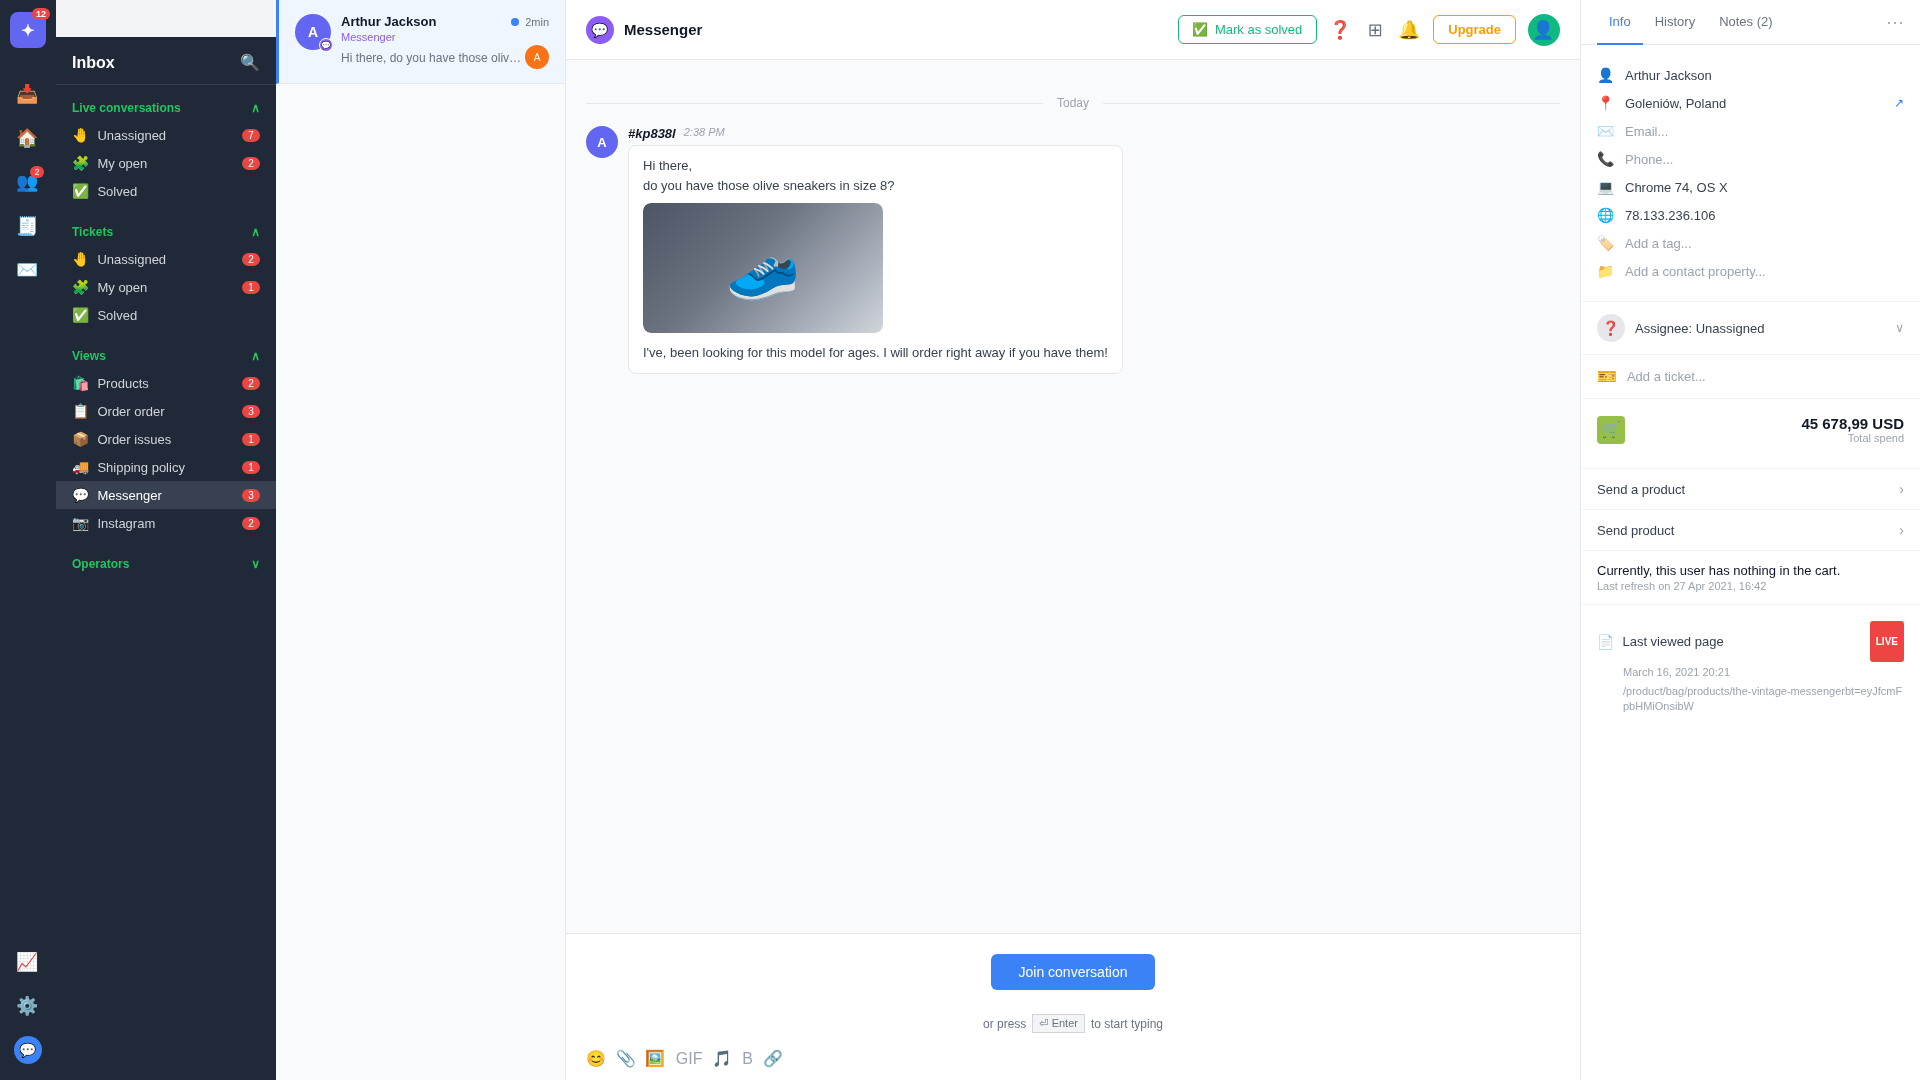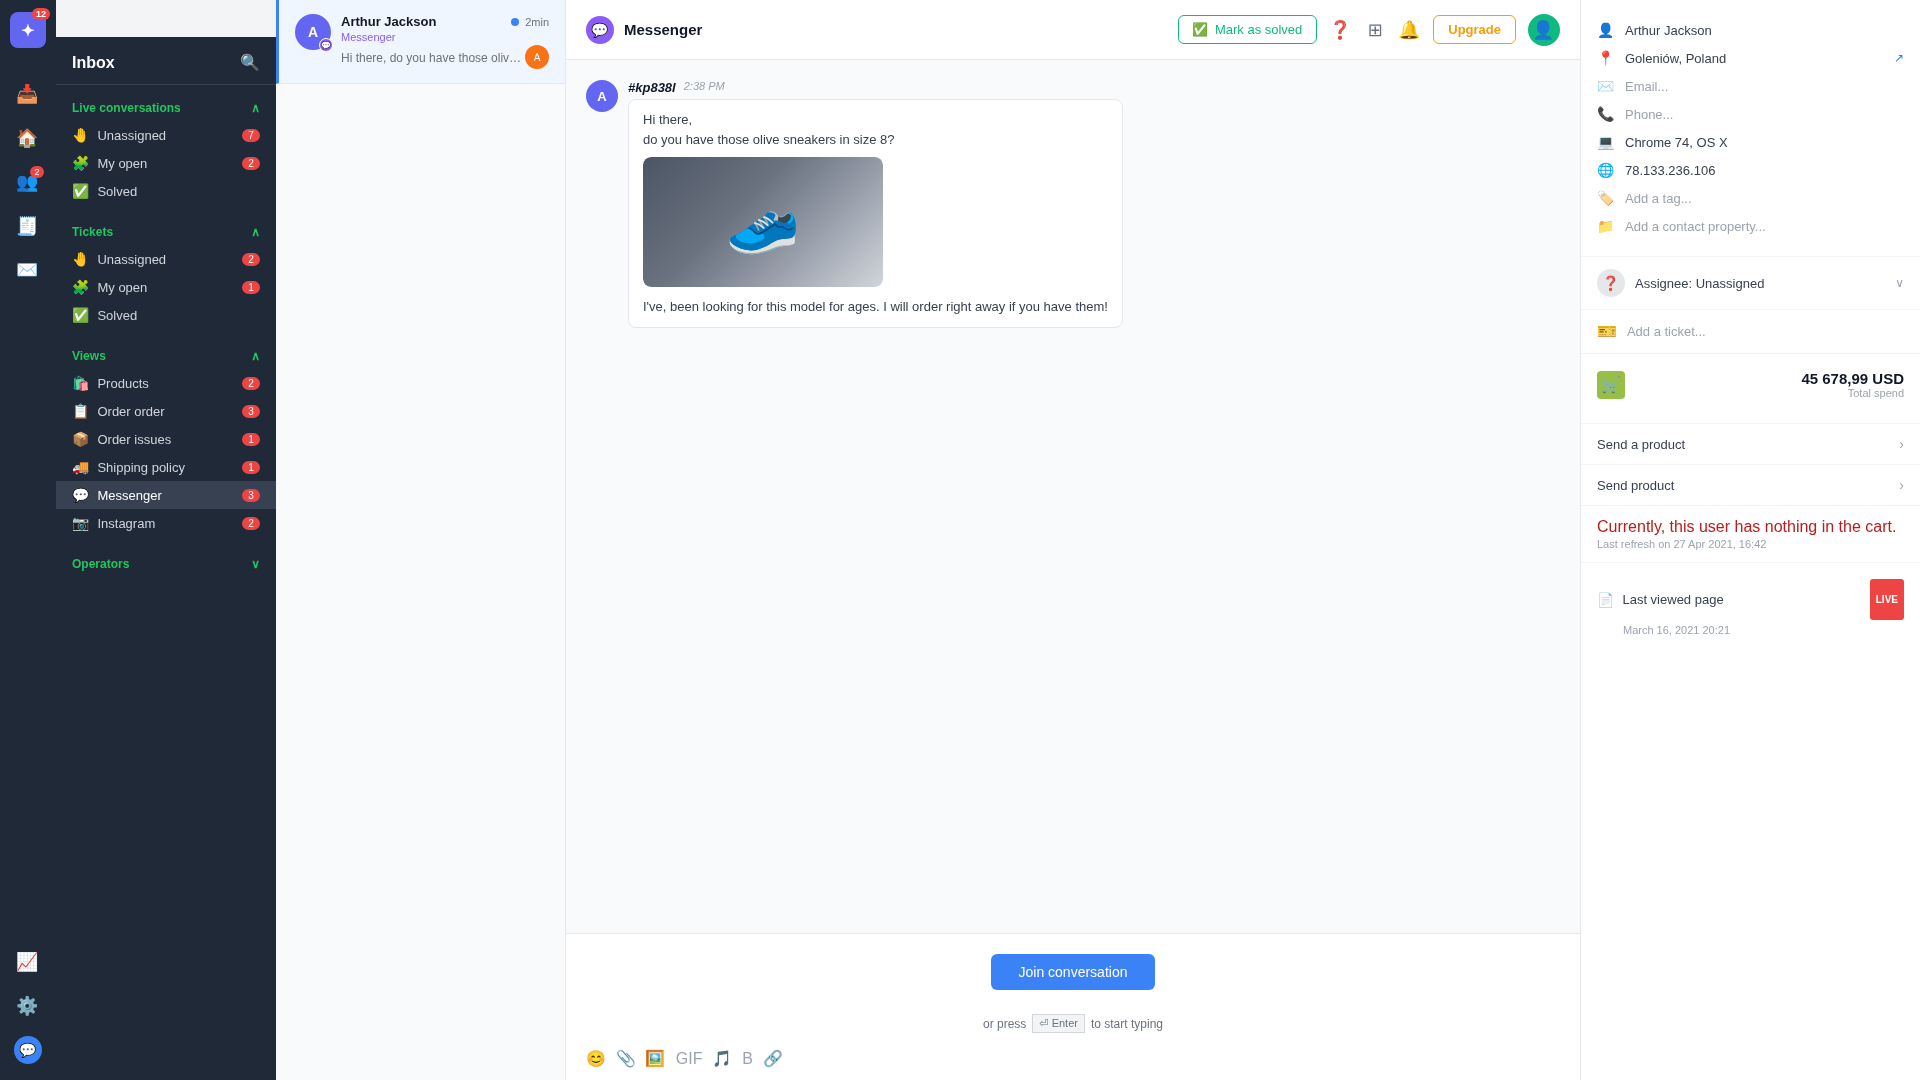--- a/index.html
+++ b/index.html
@@ -341,21 +341,21 @@
 
     .send-product-row {
       display: flex; align-items: center; justify-content: space-between;
       padding: 12px 16px; border-bottom: 1px solid #f3f4f6;
       cursor: pointer;
     }
     .send-product-label { font-size: 13px; color: #374151; font-weight: 500; }
     .send-product-chevron { color: #9ca3af; font-size: 14px; }
 
     .cart-section { padding: 12px 16px; border-bottom: 1px solid #f3f4f6; }
-    .cart-empty { font-size: 16px; color: #b91c1c; }
+    .cart-empty { font-size: 13px; color: #0f172a; }
     .cart-refresh { font-size: 11px; color: #9ca3af; margin-top: 2px; }
 
     .last-viewed-section { padding: 16px; }
     .last-viewed-header { display: flex; align-items: center; gap: 8px; margin-bottom: 4px; }
     .last-viewed-icon { color: #9ca3af; font-size: 14px; }
     .last-viewed-title { font-size: 13px; color: #374151; font-weight: 500; flex: 1; }
     .live-badge {
       background: #ef4444; color: white;
       font-size: 10px; padding: 15px 6px; border-radius: 3px;
       font-weight: 600;
@@ -558,20 +558,21 @@
         <span class="header-icon">🔔</span>
       </div>
       <button class="upgrade-btn">Upgrade</button>
       <div class="user-avatar-btn">
         <span style="font-size:18px;">👤</span>
       </div>
     </div>
   </div>
 
   <div class="chat-body">
+    <div class="date-divider">Today</div>
 
     <div class="message">
       <div class="msg-avatar">A</div>
       <div class="msg-content">
         <div class="msg-header">
           <span class="msg-name">#kp838l</span>
           <span class="msg-time">2:38 PM</span>
         </div>
         <div class="msg-bubble">
           <div>Hi there,</div>
@@ -603,20 +604,26 @@
       <span class="footer-icon">GIF</span>
       <span class="footer-icon">🎵</span>
       <span class="footer-icon">B</span>
       <span class="footer-icon">🔗</span>
     </div>
   </div>
 </div>
 
 <div class="right-panel">
 
+  <div class="right-tabs">
+    <div class="right-tab active">Info</div>
+    <div class="right-tab">History</div>
+    <div class="right-tab">Notes (2)</div>
+    <span class="right-tab-more">···</span>
+  </div>
 
   <div class="right-section">
     <div class="info-row">
       <span class="info-icon">👤</span>
       <span class="info-value">Arthur Jackson</span>
     </div>
     <div class="info-row">
       <span class="info-icon">📍</span>
       <span class="info-value">Goleniów, Poland</span>
       <span class="info-link">↗</span>
@@ -683,14 +690,15 @@
     <div class="cart-refresh">Last refresh on 27 Apr 2021, 16:42</div>
   </div>
 
   <div class="last-viewed-section">
     <div class="last-viewed-header">
       <span class="last-viewed-icon">📄</span>
       <span class="last-viewed-title">Last viewed page</span>
       <span class="live-badge">LIVE</span>
     </div>
     <div class="last-viewed-date">March 16, 2021 20:21</div>
+    <div class="last-viewed-url">/product/bag/products/the-vintage-messengerbt=eyJfcmFpbHMiOnsibW</div>
   </div>
 </div>
 
 </body></html>

